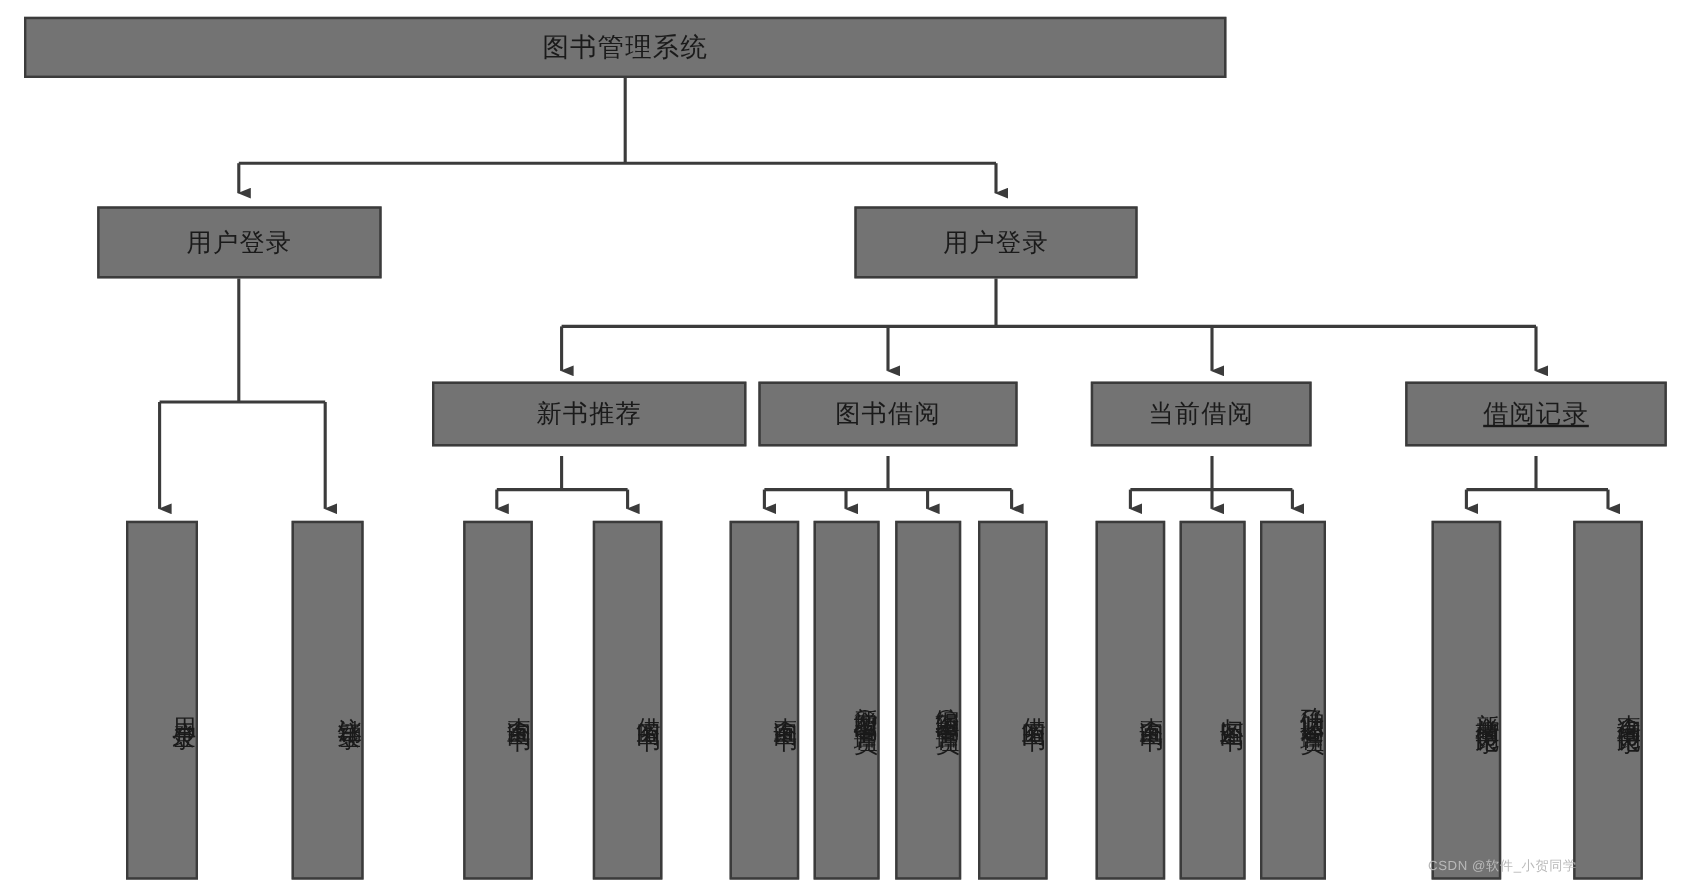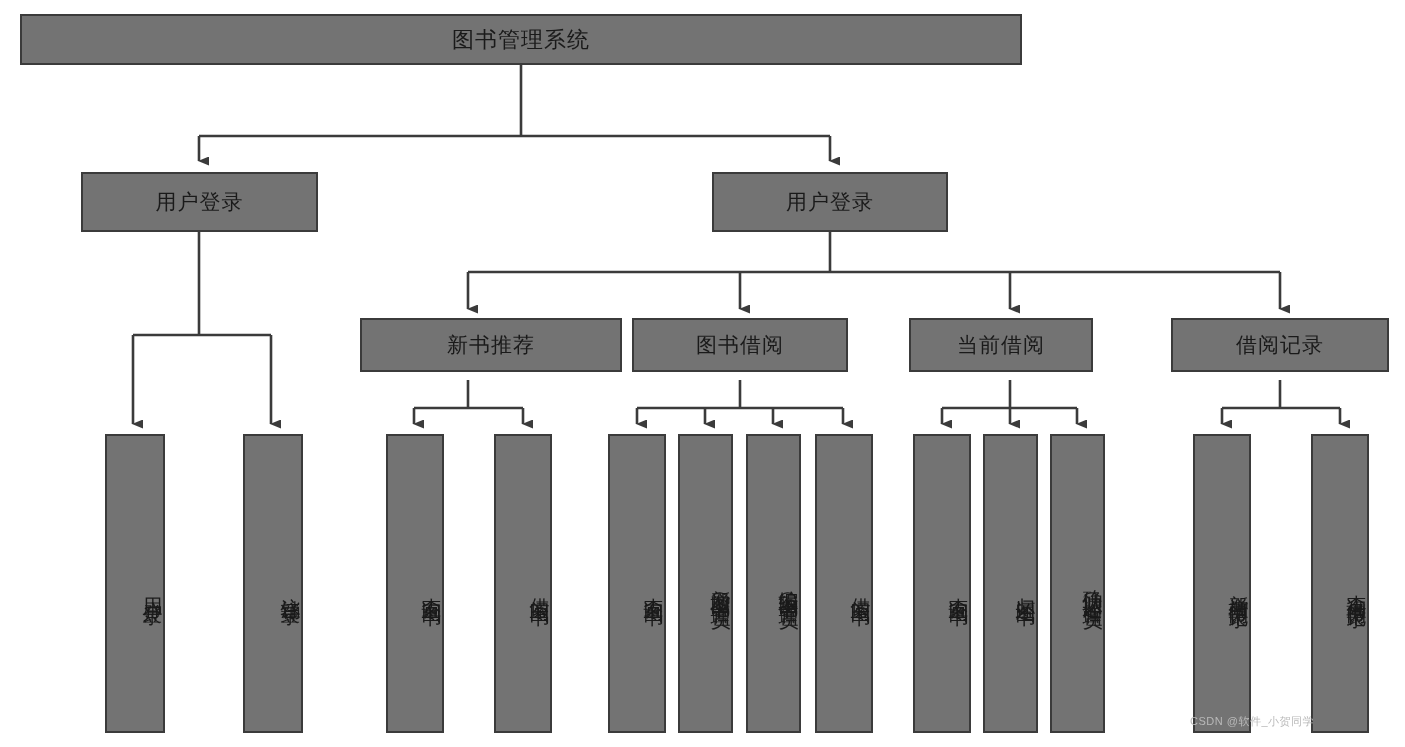--- a/index.html
+++ b/index.html
@@ -126,21 +126,21 @@
 
   <div class="node h" style="left:360px;top:318px;width:262px;height:54px;">
     <span>新书推荐</span>
   </div>
   <div class="node h" style="left:632px;top:318px;width:216px;height:54px;text-align:right;">
     <span>图书借阅</span>
   </div>
   <div class="node h" style="left:881px;top:318px;width:184px;height:54px;margin-left:28px;">
     <span>当前借阅</span>
   </div>
-  <div class="node h" style="left:1171px;top:318px;width:218px;height:54px;">
+  <div class="node h" style="left:1171px;top:318px;width:218px;height:54px;text-decoration:underline;">
     <span>借阅记录</span>
   </div>
 
   <div class="node v" style="left:105px;top:434px;width:60px;height:299px;">
     <span>用户登录</span>
   </div>
   <div class="node v" style="left:243px;top:434px;width:60px;height:299px;">
     <span>注销登录</span>
   </div>
 

